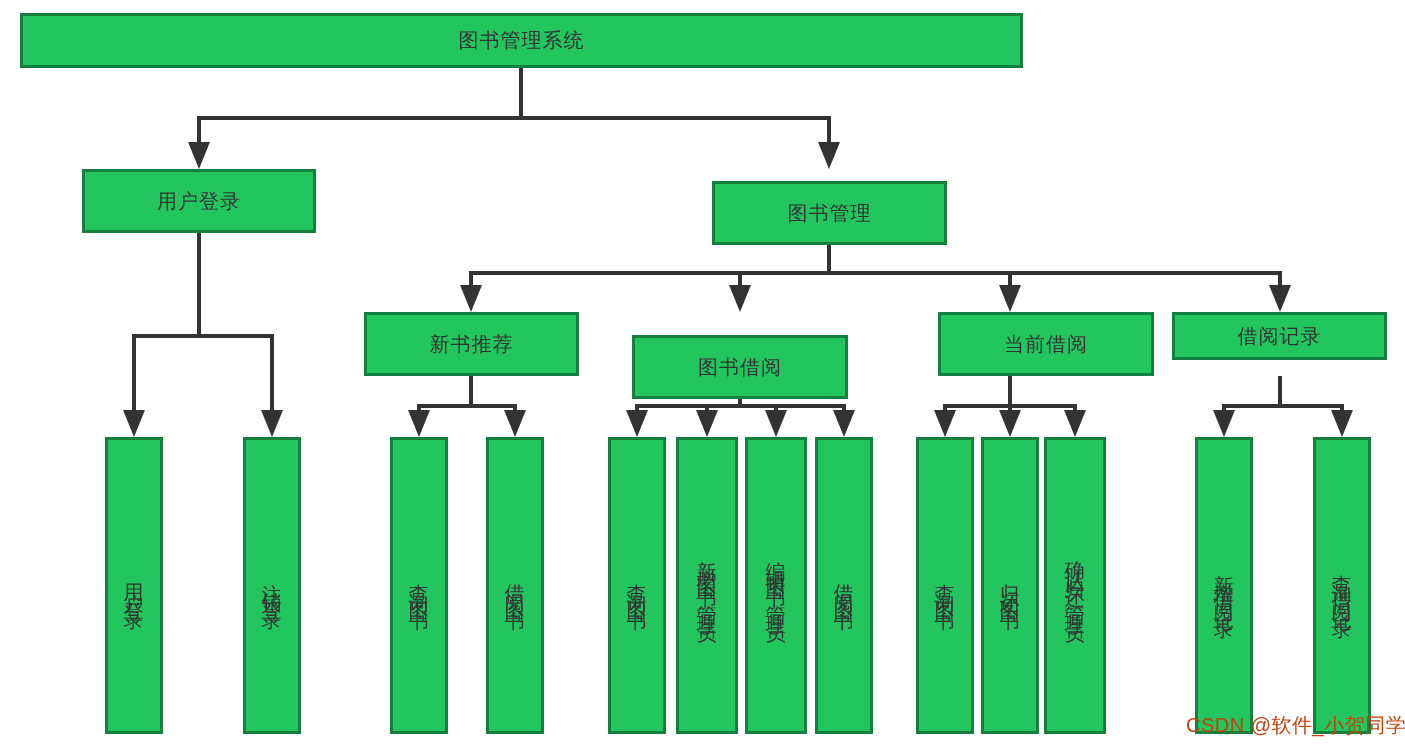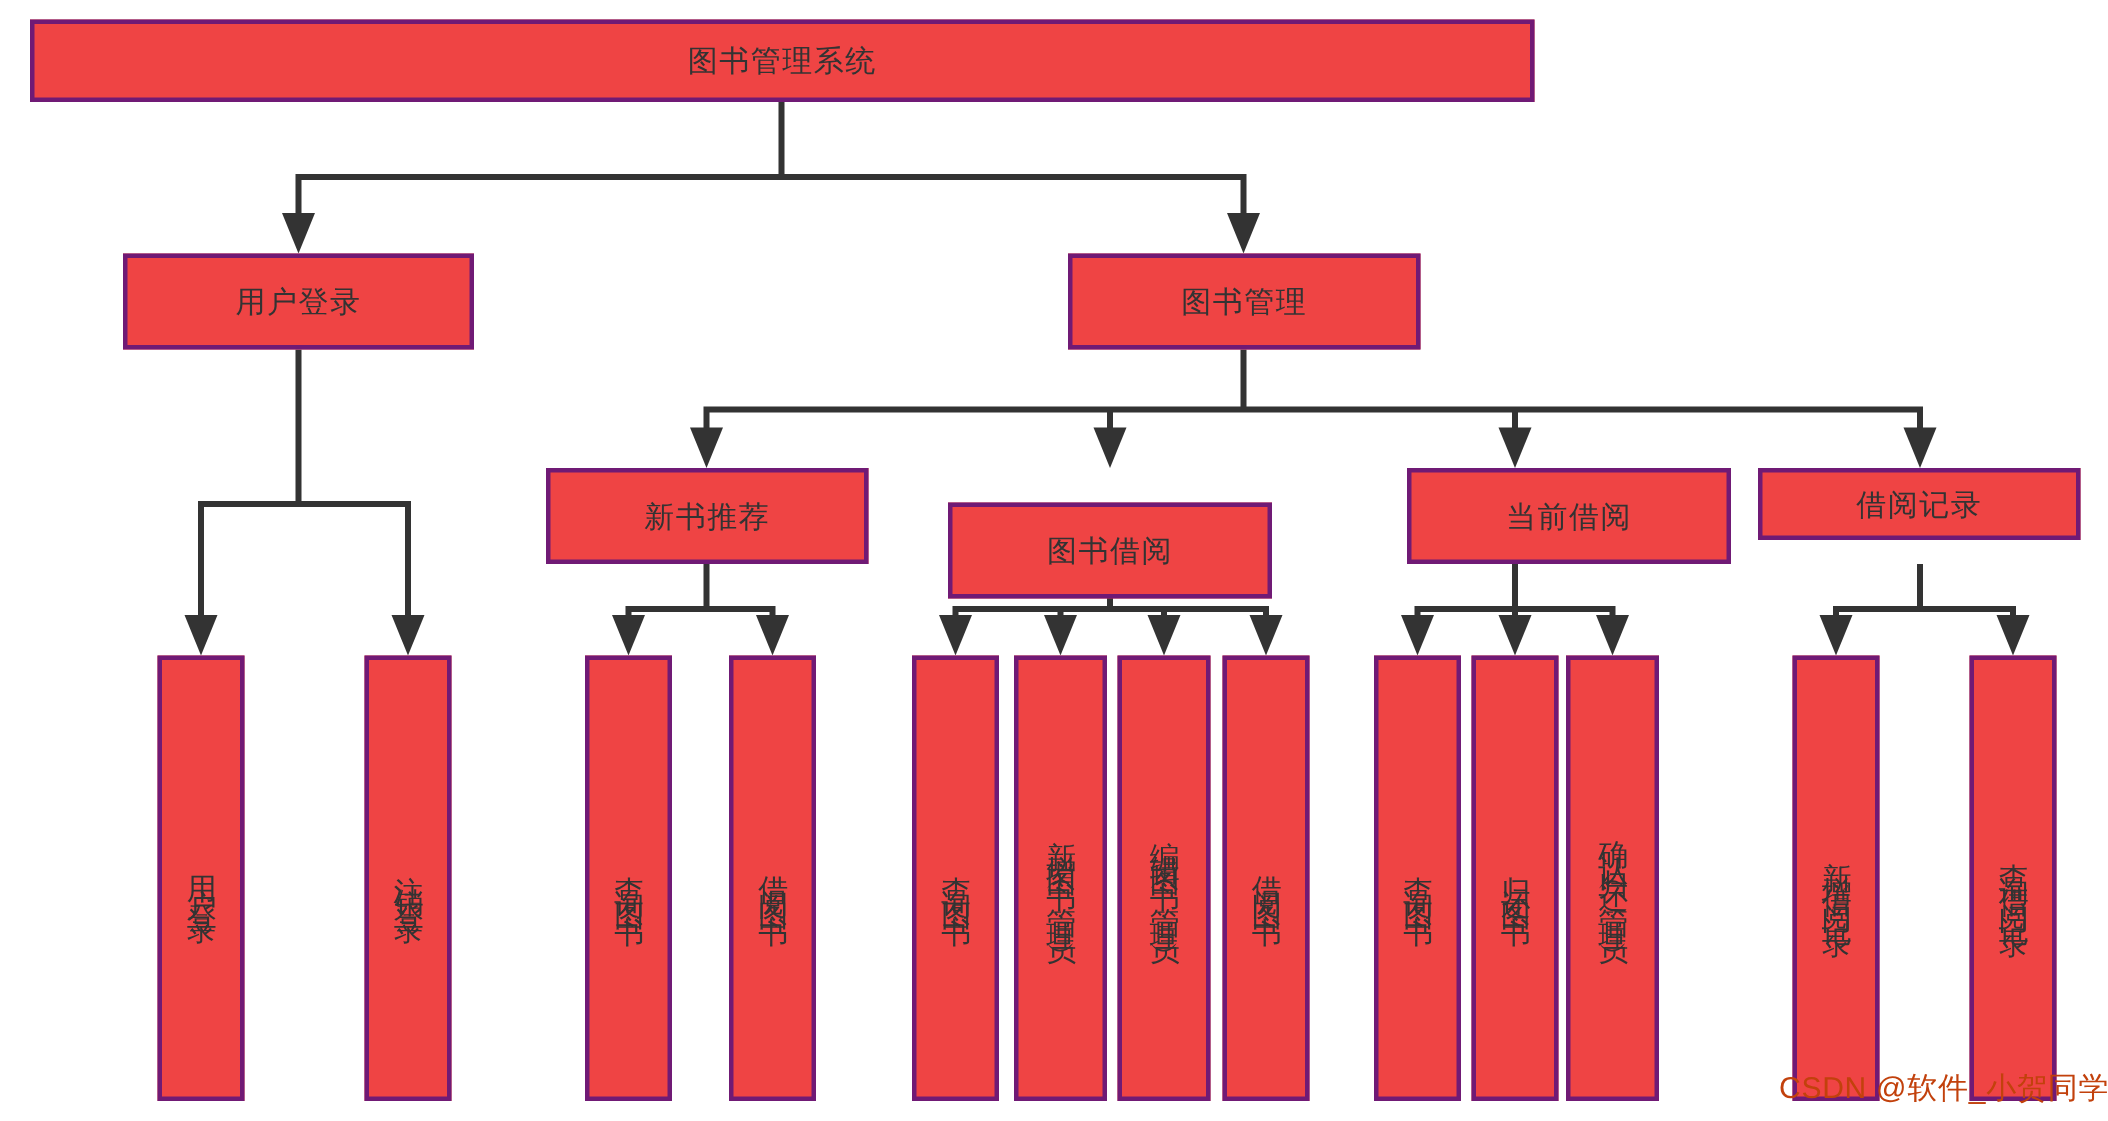--- a/index.html
+++ b/index.html
@@ -5,33 +5,33 @@
   html,body{margin:0;padding:0;background:#ffffff;}
   *{box-sizing:border-box;}
   .stage{
     position:relative;width:1405px;height:747px;background:#ffffff;overflow:hidden;
     font-family:"Liberation Sans","DejaVu Sans",sans-serif;color:#333333;
   }
   .wires{position:absolute;left:0;top:0;width:1405px;height:747px;z-index:1;}
   .wires path{stroke:#333333;stroke-width:4;fill:none;}
   .wires polygon{fill:#333333;stroke:none;}
   .node{
-    position:absolute;z-index:2;background:#ef4444;border:3px solid #701a75;
+    position:absolute;z-index:2;background:#22c55e;border:3px solid #15803d;
     display:flex;align-items:center;justify-content:center;
   }
   .node.h span{font-size:20px;letter-spacing:1px;white-space:nowrap;}
   .node.v span{
     writing-mode:vertical-rl;text-orientation:mixed;
     font-size:20px;letter-spacing:9px;line-height:1;white-space:nowrap;
   }
   
   .n-root{left:20px;top:13px;width:1003px;height:55px;}
   
   .n-userlogin{left:82px;top:169px;width:234px;height:64px;}
-  .n-bookmgmt{left:712px;top:169px;width:235px;height:64px;}
+  .n-bookmgmt{left:712px;top:181px;width:235px;height:64px;}
   
   .n-newbook{left:364px;top:312px;width:215px;height:64px;}
   .n-borrow{left:632px;top:312px;width:216px;height:64px;margin-top:23px;}
   .n-current{left:938px;top:312px;width:216px;height:64px;}
   .n-record{left:1172px;top:312px;width:215px;height:48px;}
   
   .leaf{top:437px;width:58px;height:297px;}
   .leaf.wide{width:62px;}
   .l-ul1{left:105px;}  .l-ul2{left:243px;}
   .l-nb1{left:390px;}  .l-nb2{left:486px;}

